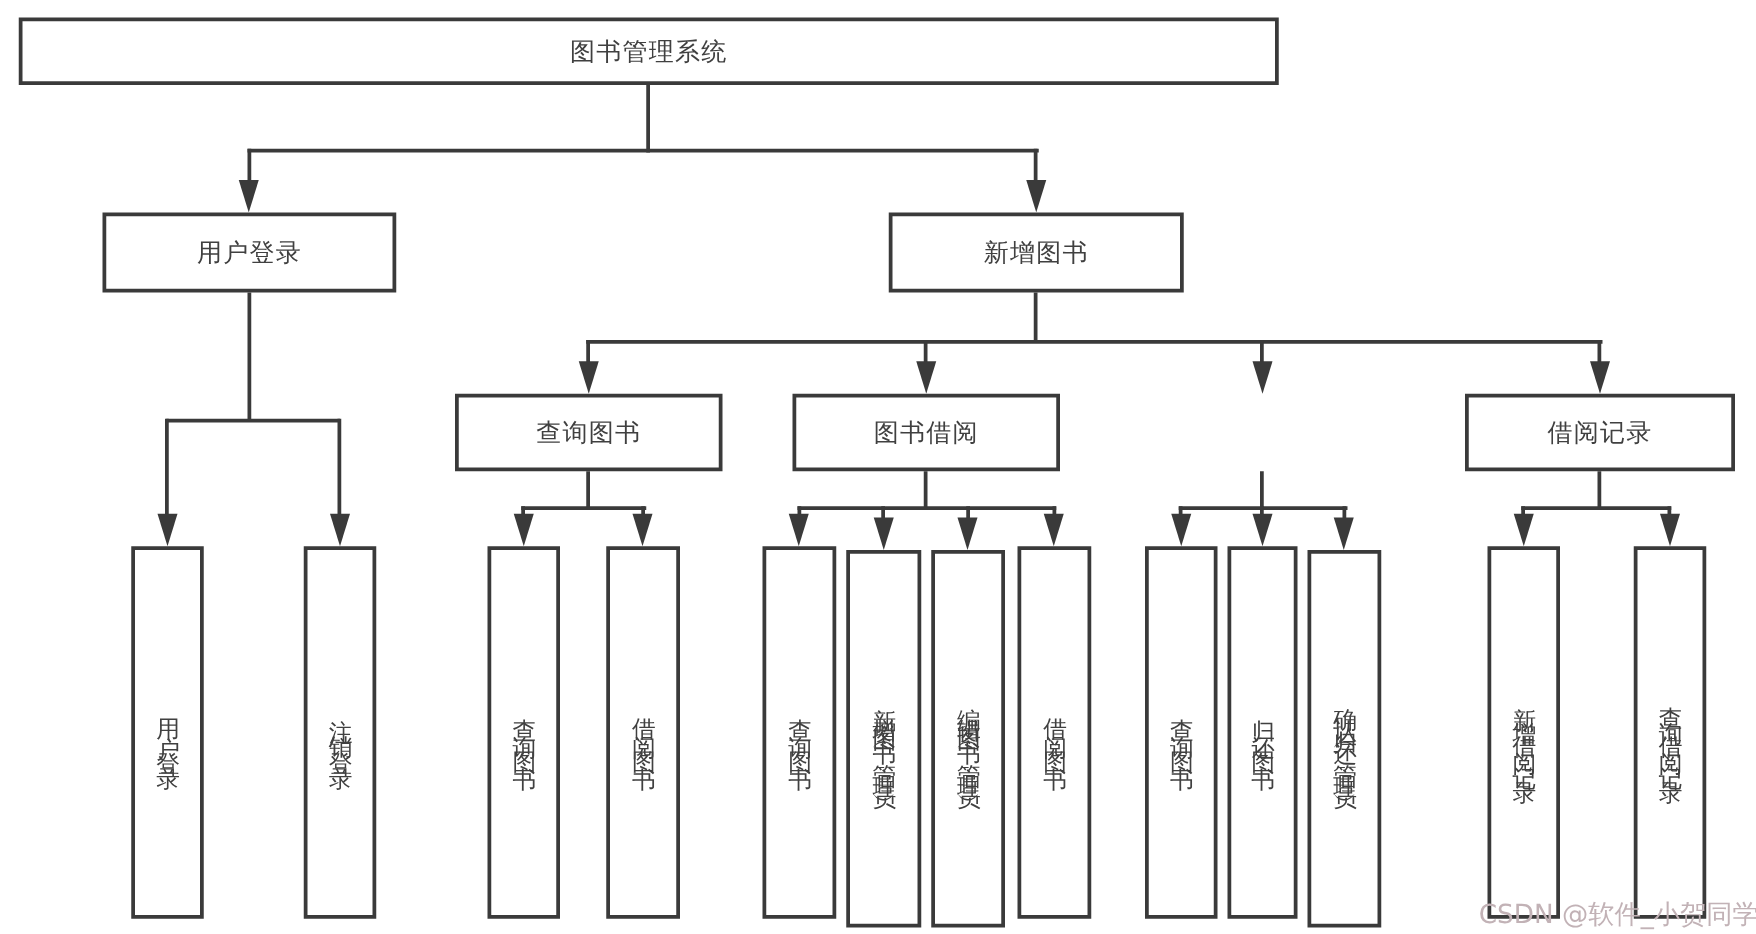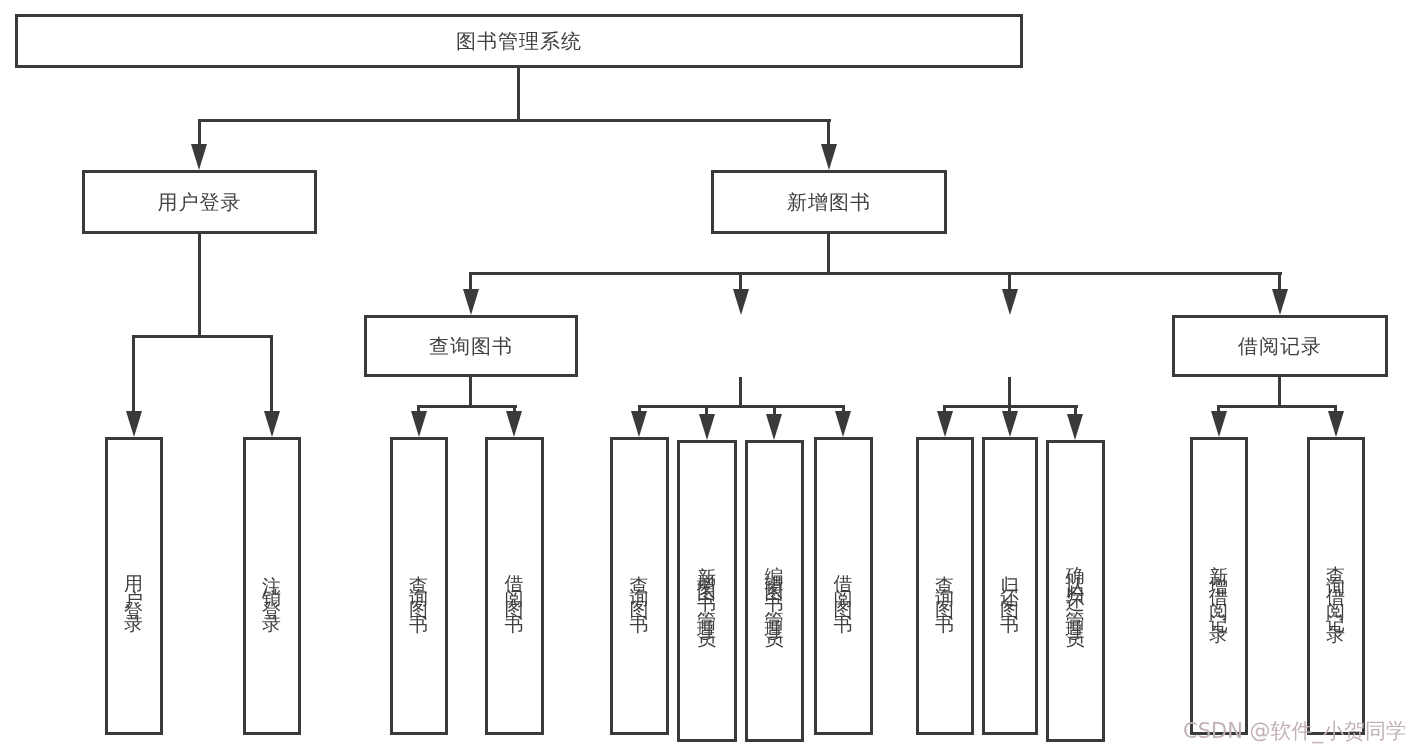--- a/index.html
+++ b/index.html
@@ -67,20 +67,23 @@
   <div class="arrow" style="left:463px;top:289px;"></div>
   <div class="line" style="left:739px;top:272px;width:3px;height:20px;"></div>
   <div class="arrow" style="left:733px;top:289px;"></div>
   <div class="line" style="left:1008px;top:272px;width:3px;height:20px;"></div>
   <div class="arrow" style="left:1002px;top:289px;"></div>
   <div class="line" style="left:1278px;top:272px;width:3px;height:20px;"></div>
   <div class="arrow" style="left:1272px;top:289px;"></div>
 
   <div class="box hbox" style="left:364px;top:315px;width:214px;height:62px;">
     <span>查询图书</span>
+  </div>
+  <div class="box hbox" style="left:634px;top:315px;width:214px;height:62px;">
+    <span>图书借阅</span>
   </div>
   <div class="box hbox" style="left:1172px;top:315px;width:216px;height:62px;">
     <span>借阅记录</span>
   </div>
 
   <div class="line" style="left:469px;top:377px;width:3px;height:29px;"></div>
   <div class="line" style="left:417px;top:405px;width:100px;height:3px;"></div>
   <div class="line" style="left:417px;top:405px;width:3px;height:8px;"></div>
   <div class="arrow" style="left:411px;top:411px;"></div>
   <div class="line" style="left:513px;top:405px;width:3px;height:8px;"></div>

